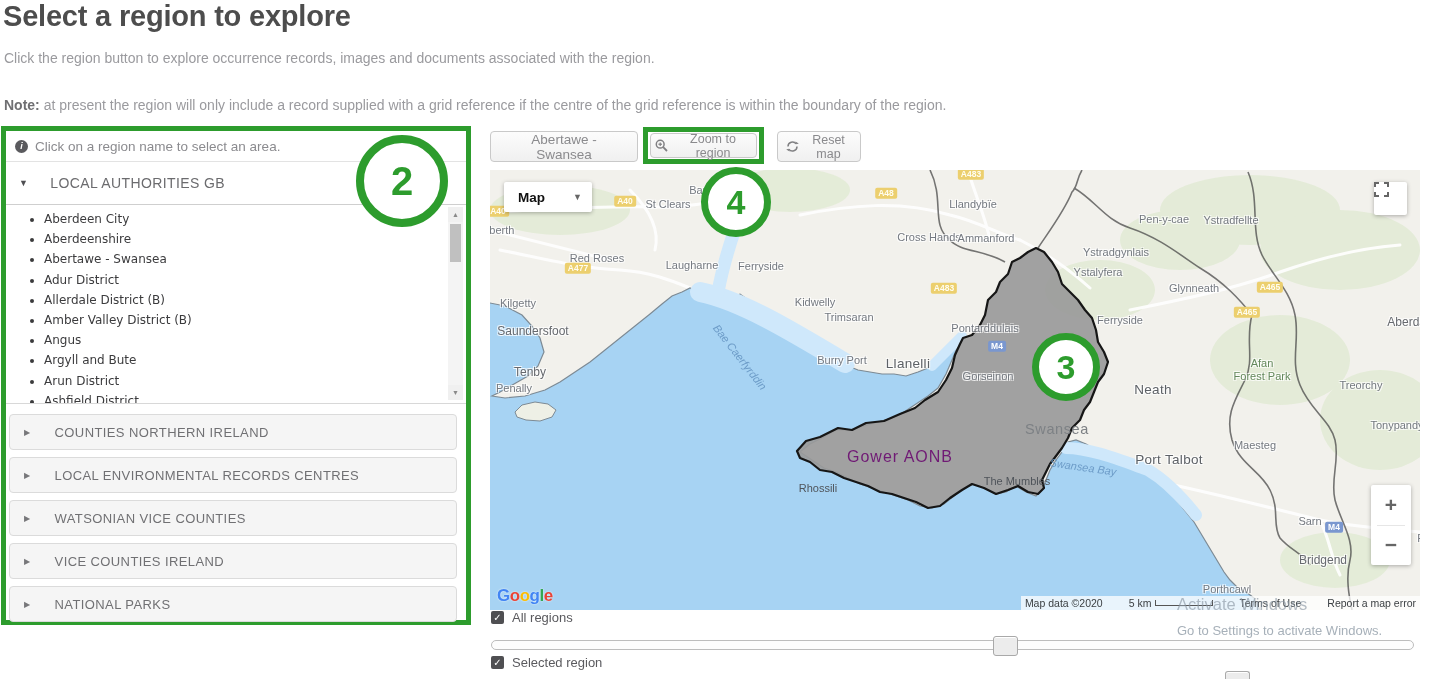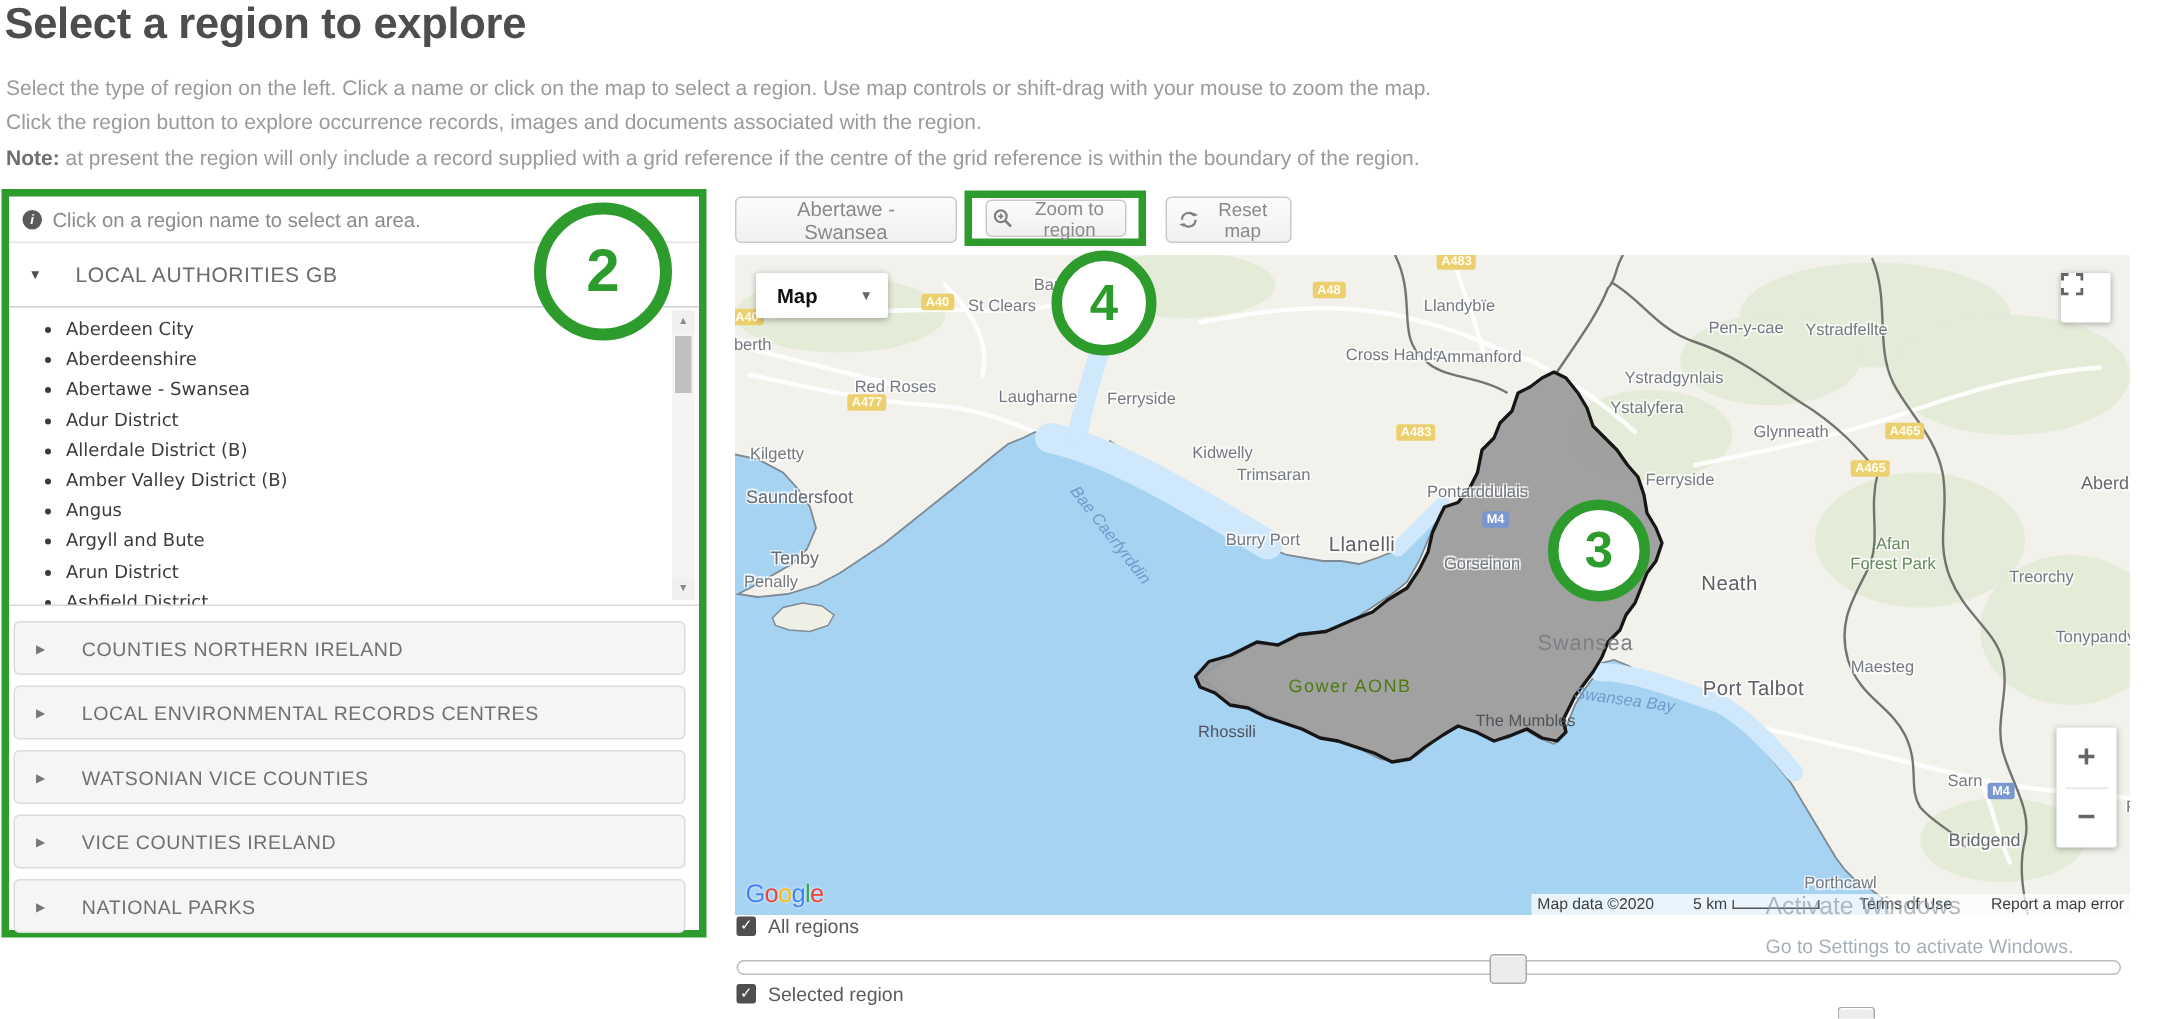--- a/index.html
+++ b/index.html
@@ -40,55 +40,55 @@
            font-size:13px;color:#707073;letter-spacing:.4px;cursor:pointer;}
   .acc-bar .tri{font-size:8px;color:#77777a;}
 
   
   .btn{position:absolute;height:31px;background:linear-gradient(#fcfcfc,#f0f0f0);border:1px solid #c9c9c9;
        border-radius:4px;display:flex;align-items:center;justify-content:center;gap:6px;
        font-size:13.5px;color:#8a8a8d;box-sizing:border-box;cursor:pointer;padding:0 12px;}
   #btn-region{left:490px;top:131px;width:148px;}
   #zoom-annotation{left:643px;top:127px;width:111px;height:27px;border:5px solid #2d9c2d;z-index:6;
                    display:flex;align-items:center;justify-content:center;background:transparent;}
-  #btn-zoom{position:static;width:94px;height:25px;font-size:12.5px;padding:0 4px;}
+  #btn-zoom{position:static;width:107px;height:25px;font-size:12.5px;padding:0 4px;}
   #btn-reset{left:777px;top:131px;width:84px;font-size:12.5px;padding:0 8px;justify-content:space-between;}
   .btn svg{flex:0 0 auto;}
 
   
   #map{left:490px;top:170px;width:930px;height:440px;overflow:hidden;background:#f2f1ec;cursor:grab;}
   #map svg{position:absolute;left:0;top:0;}
   #map-labels{position:absolute;left:0;top:0;width:930px;height:440px;pointer-events:none;}
   .map-lbl{position:absolute;transform:translate(-50%,-50%);white-space:nowrap;
            text-shadow:1px 1px 0 rgba(255,255,255,.75),-1px -1px 0 rgba(255,255,255,.75),
                        1px -1px 0 rgba(255,255,255,.75),-1px 1px 0 rgba(255,255,255,.75);}
   .l-sm{font-size:11px;color:#747980;}
   .l-md{font-size:12px;color:#66696e;}
   .l-lg{font-size:13.5px;color:#5d6166;letter-spacing:.3px;}
   .l-city{font-size:14.5px;color:#7d8185;letter-spacing:.6px;text-shadow:none;}
   .l-water{font-size:11px;color:#6d9cc8;font-style:italic;text-shadow:none;}
   .l-park{font-size:11px;color:#64885c;}
-  .l-area{font-size:12px;color:#4d7c0f;letter-spacing:1px;text-shadow:none;}
+  .l-area{font-size:16px;color:#701a75;letter-spacing:1px;text-shadow:none;}
   .l-place{font-size:11px;color:#4f545a;text-shadow:none;}
   .map-badge{position:absolute;transform:translate(-50%,-50%);background:#eccf6e;color:#fffdf0;
              font-size:8.5px;font-weight:bold;padding:1px 3px;border-radius:2px;line-height:1;}
   .badge-m{background:#7a97cf;color:#fff;}
 
   
   #map-type{position:absolute;left:14px;top:12px;width:88px;height:30px;background:#fff;border-radius:2px;
             box-shadow:0 1px 4px rgba(0,0,0,.3);display:flex;align-items:center;justify-content:space-between;
             padding:0 10px 0 14px;box-sizing:border-box;font-size:13.5px;font-weight:bold;color:#111;cursor:pointer;}
   #map-type .dd{font-size:9px;color:#666;font-weight:normal;}
   #fullscreen-btn{position:absolute;right:13px;top:12px;width:33px;height:33px;background:#fff;border-radius:2px;
                   box-shadow:0 1px 4px rgba(0,0,0,.3);display:flex;align-items:center;justify-content:center;cursor:pointer;}
   #zoom-ctl{position:absolute;right:9px;bottom:45px;width:40px;height:80px;background:#fff;border-radius:2px;
             box-shadow:0 1px 4px rgba(0,0,0,.3);display:flex;flex-direction:column;cursor:pointer;}
   #zoom-ctl div{flex:1;display:flex;align-items:center;justify-content:center;font-size:21px;color:#666;font-weight:bold;}
   #zoom-ctl .sep{flex:0 0 1px;background:#e6e6e6;margin:0 6px;}
-  #google-logo{position:absolute;left:7px;bottom:4px;font-size:17px;font-weight:normal;letter-spacing:-.5px;
+  #google-logo{position:absolute;left:7px;bottom:4px;font-size:17px;font-weight:bold;letter-spacing:-.5px;
                text-shadow:0 0 2px rgba(255,255,255,.9);}
   #attribution{position:absolute;right:0;bottom:0;height:14px;display:flex;align-items:center;gap:26px;
                background:rgba(255,255,255,.75);padding:0 4px;font-size:10.5px;color:#3c4043;}
   .scale-wrap{display:flex;align-items:center;gap:4px;}
   .scale-bar{width:58px;height:6px;border:1.5px solid #555;border-top:none;box-sizing:border-box;}
   #attribution span{white-space:nowrap;}
 
   
   .chk-row{display:flex;align-items:center;gap:8px;font-size:13px;color:#5a5a5e;}
   .chkbox{width:13px;height:13px;background:#4f4f52;border-radius:2px;color:#fff;font-size:10px;
@@ -113,21 +113,20 @@
               font-family:"Liberation Sans",sans-serif;pointer-events:none;}
   #ann-2{left:356px;top:135px;width:76px;height:76px;font-size:40px;}
   #ann-3{left:1032px;top:333px;width:54px;height:54px;border-width:7px;font-size:34px;}
   #ann-4{left:701px;top:167px;width:56px;height:56px;border-width:7px;font-size:34px;}
 </style>
 </head>
 <body>
 
 <h1 id="page-title" class="abs" style="margin:0;">Select a region to explore</h1>
 <div id="page-desc" class="abs">
-  <div>Select the type of region on the left. Click a name or click on the map to select a region. Use map controls or shift-drag with your mouse to zoom the map.</div>
   <div>Click the region button to explore occurrence records, images and documents associated with the region.</div>
 </div>
 <div id="page-note" class="abs"><b>Note:</b><span> at present the region will only include a record supplied with a grid reference if the centre of the grid reference is within the boundary of the region.</span></div>
 
 <div id="panel-annotation" class="abs">
   <div class="info-bar">
     <span class="info-icon">i</span>
     <span>Click on a region name to select an area.</span>
   </div>
   <div class="acc-header">

